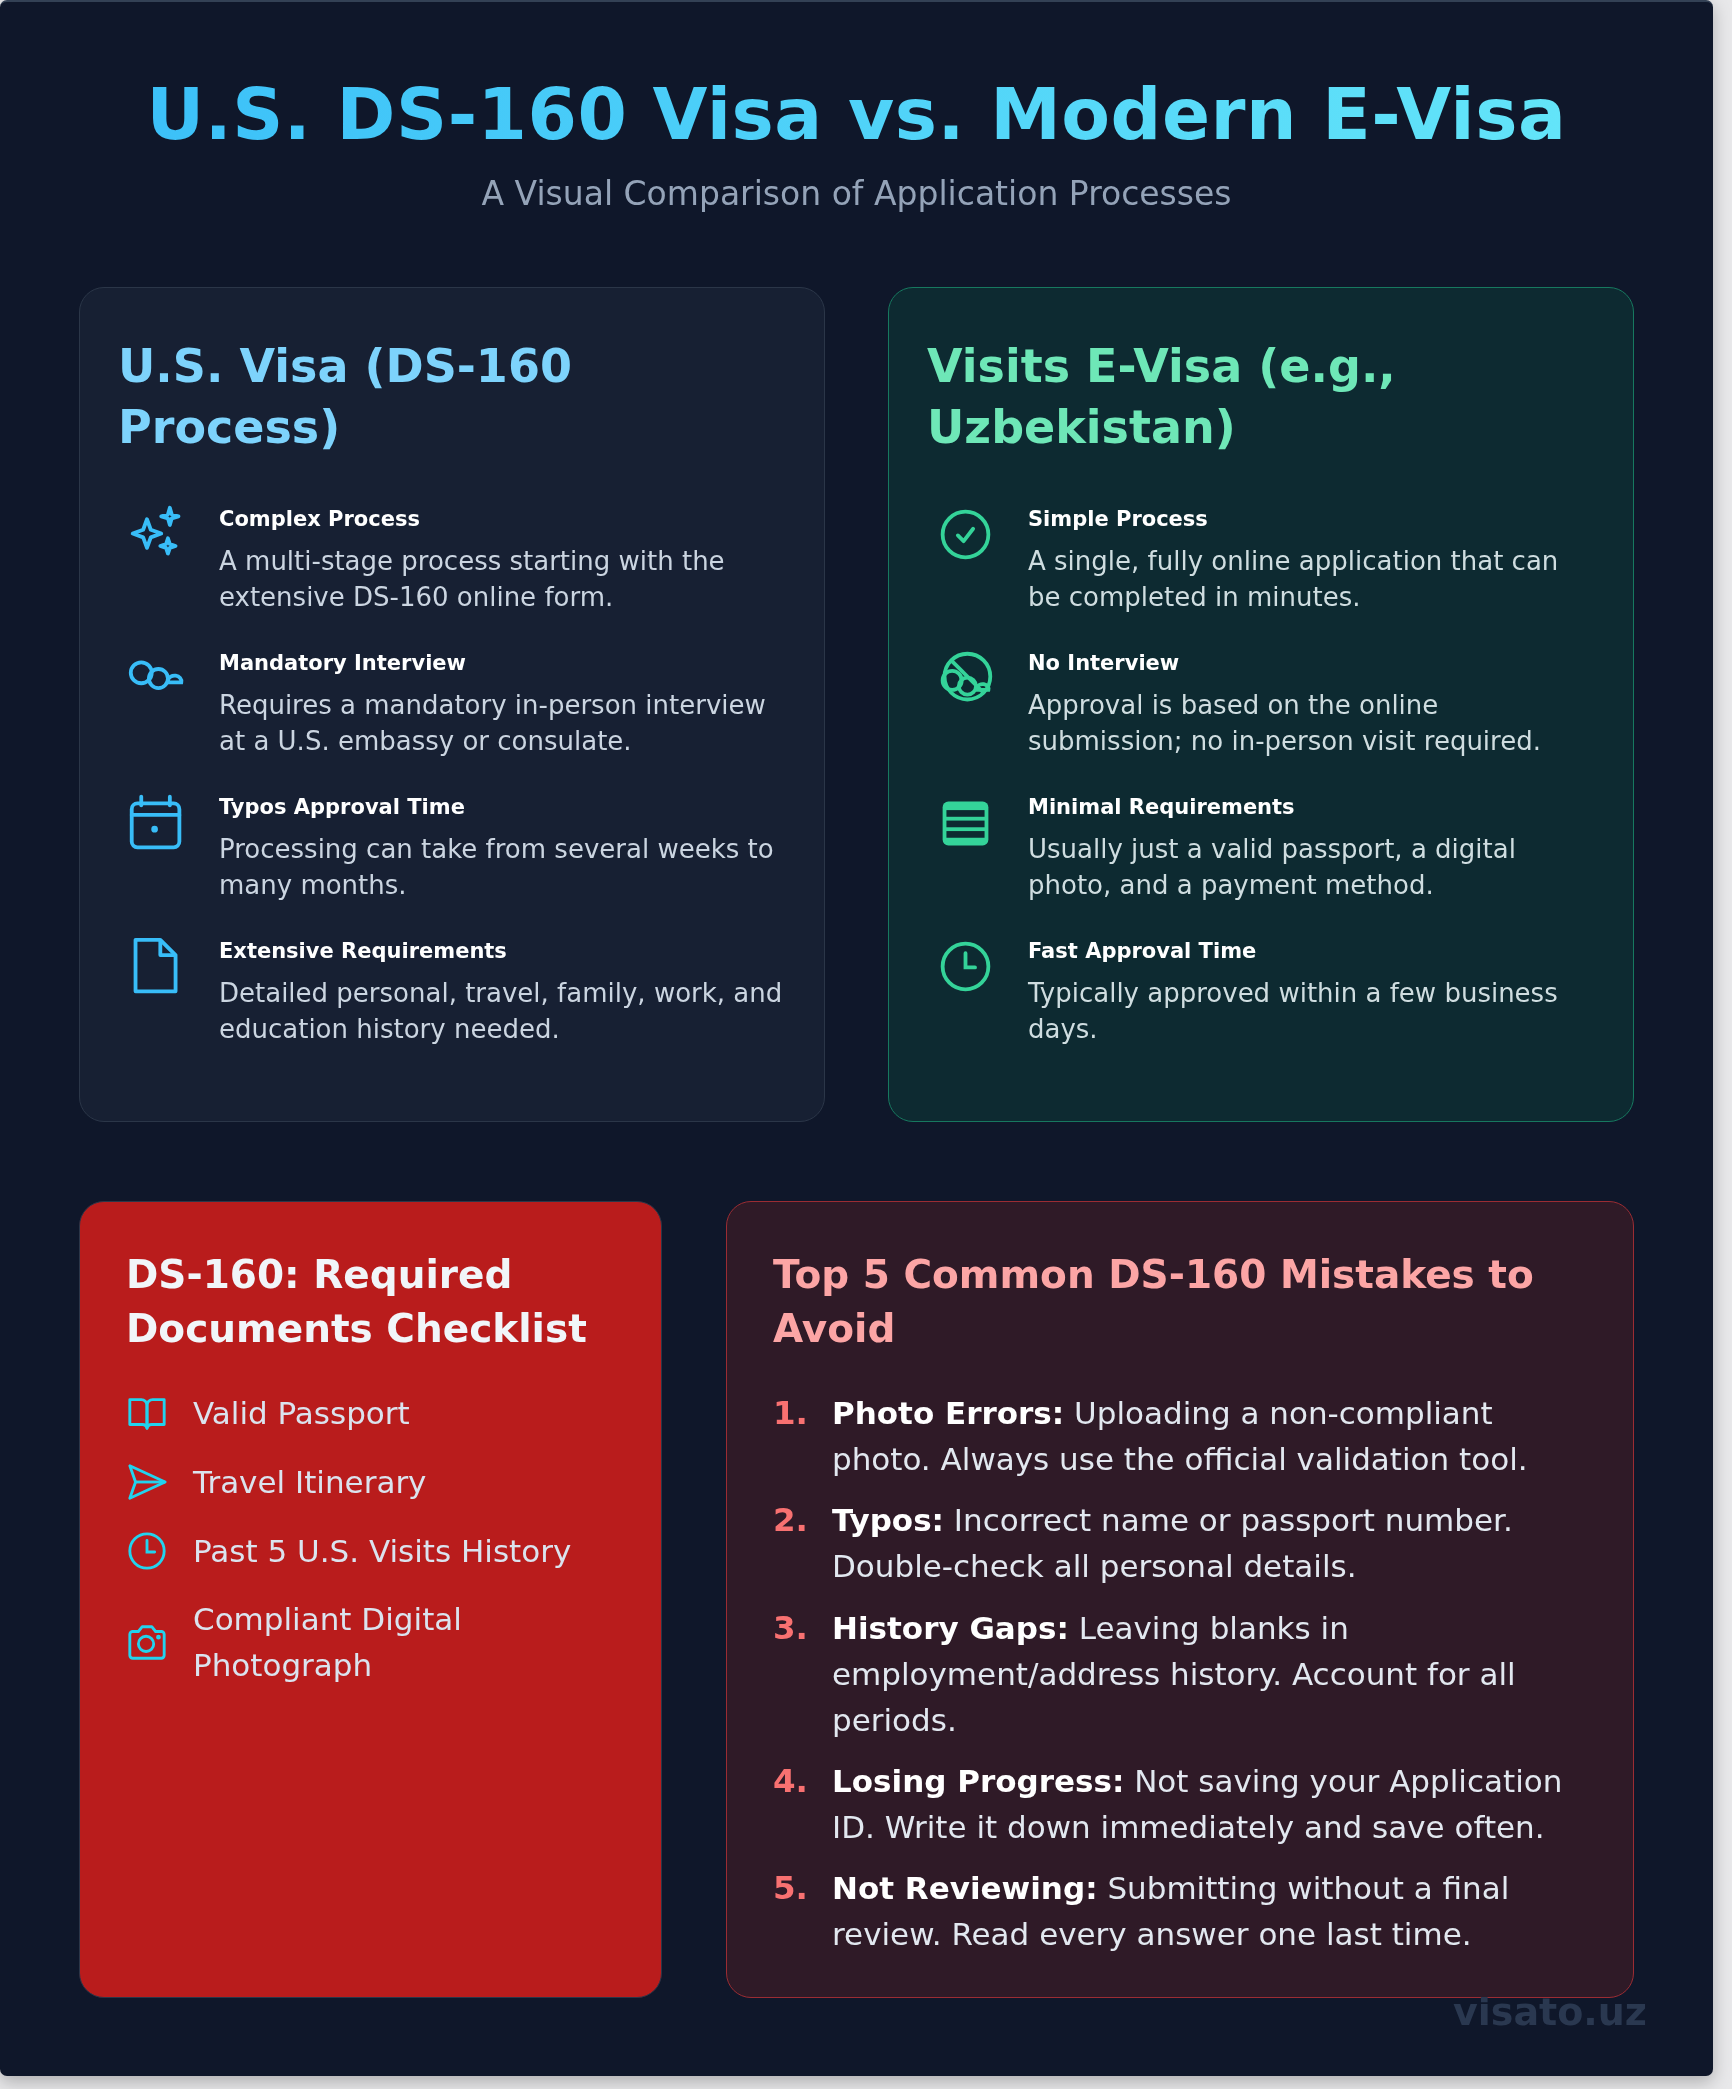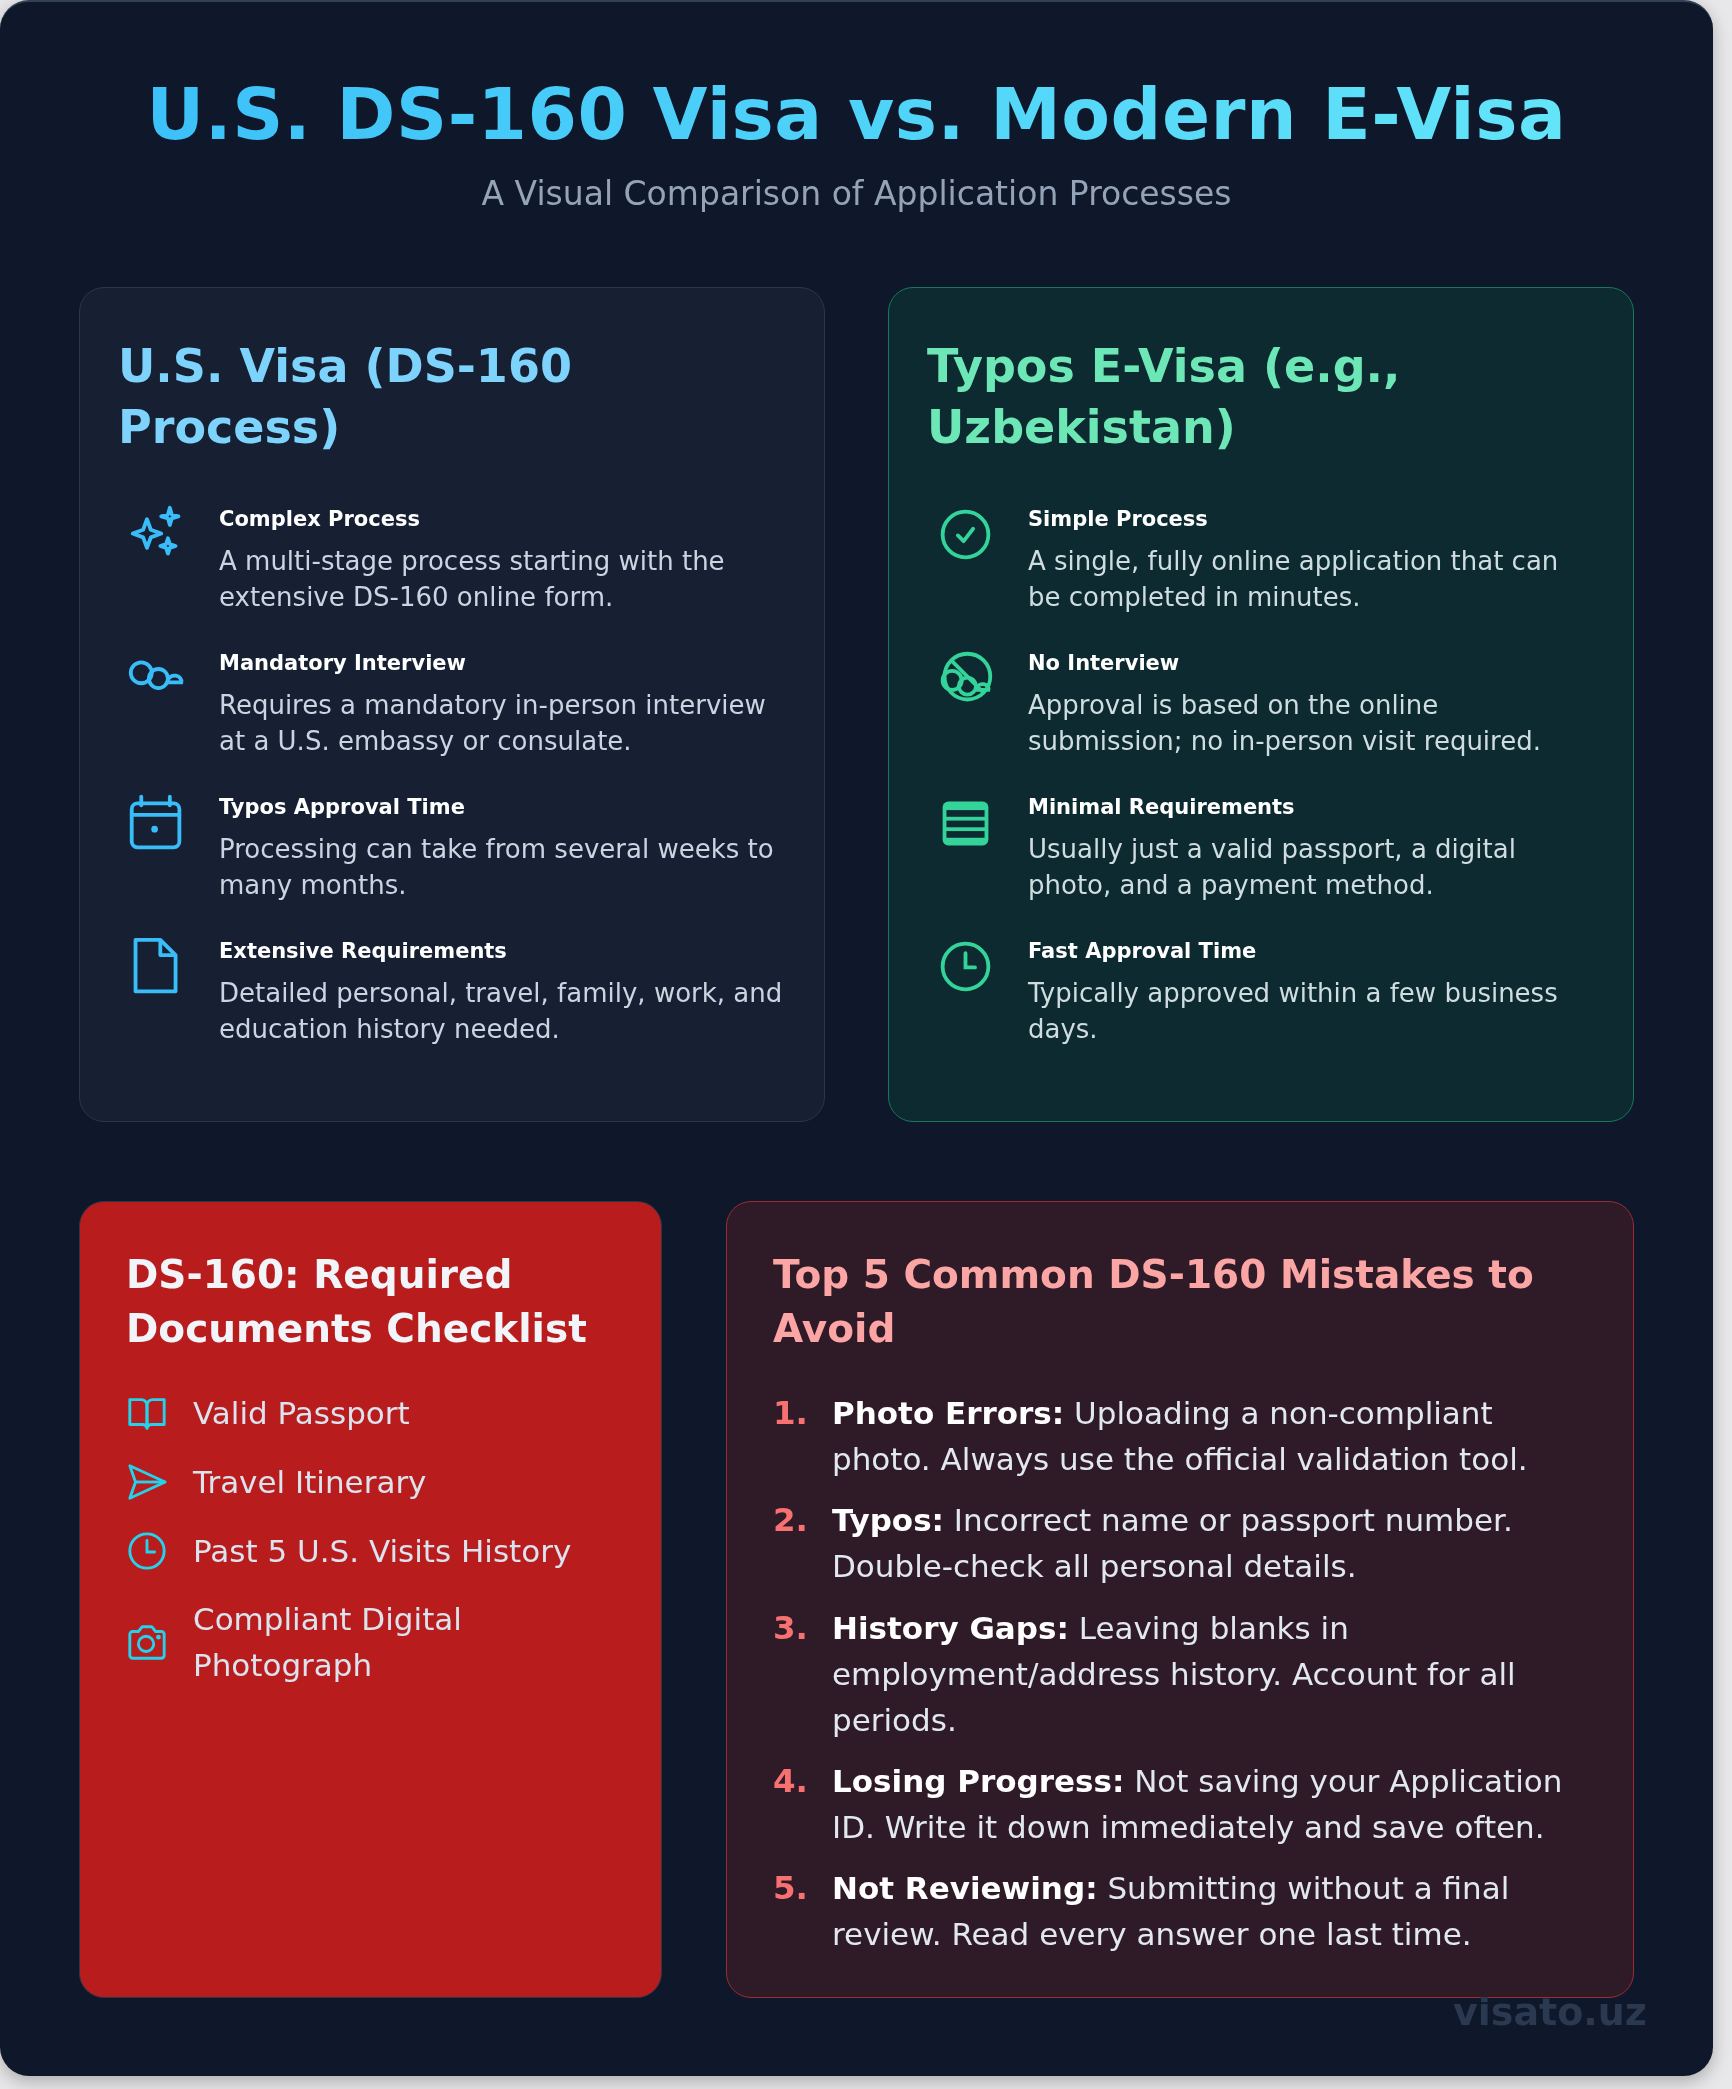--- a/index.html
+++ b/index.html
@@ -1,20 +1,20 @@
 <!DOCTYPE html>
 <html><head>
 <meta charset="utf-8">
 <style>
   * { box-sizing: border-box; margin: 0; padding: 0; }
   html, body { width: 1732px; height: 2090px; background: #e8e8ea; overflow: hidden; }
   body { font-family: "DejaVu Sans", sans-serif; position: relative; }
   .page {
     position: absolute; left: 0; top: 0; width: 1713px; height: 2076px;
-    background: #0f172a; border-radius: 29px; border-top: 2.9px solid #334155;
+    background: #0f172a; border-radius: 7px; border-top: 2.9px solid #334155;
     box-shadow: 0 5.7px 17px rgba(0,0,0,0.25);
   }
   .title {
     position: absolute; left: 0; right: 0; top: 71px; text-align: center;
     font-size: 71px; font-weight: bold; letter-spacing: 0.5px;
     background: linear-gradient(90deg, #38bdf8, #67e8f9);
     -webkit-background-clip: text; background-clip: text; color: transparent;
   }
   .subtitle {
     position: absolute; left: 0; right: 0; top: 172px; text-align: center;
@@ -119,21 +119,21 @@
         </svg>
       </span>
       <div class="feat-body">
         <div class="feat-head">Extensive Requirements</div>
         <div class="feat-desc">Detailed personal, travel, family, work, and education history needed.</div>
       </div>
     </div>
   </section>
 
   <section class="card card-ev">
-    <h2 class="card-title">Typos E-Visa (e.g., Uzbekistan)</h2>
+    <h2 class="card-title">Visits E-Visa (e.g., Uzbekistan)</h2>
 
     <div class="feat">
       <span class="feat-icon">
         <svg viewBox="0 0 64 64" fill="none" stroke="#34d399" stroke-width="4" stroke-linecap="round" stroke-linejoin="round">
           <circle cx="32" cy="32" r="24"></circle>
           <path d="M24 33 L30 39 L40 26"></path>
         </svg>
       </span>
       <div class="feat-body">
         <div class="feat-head">Simple Process</div>

